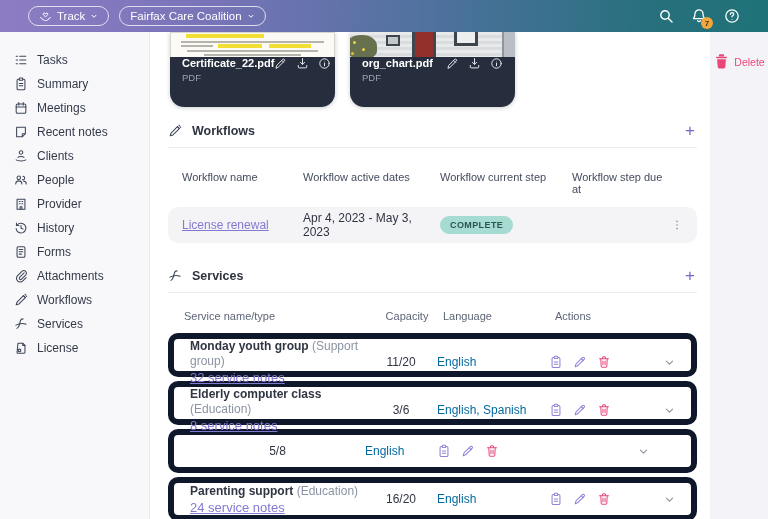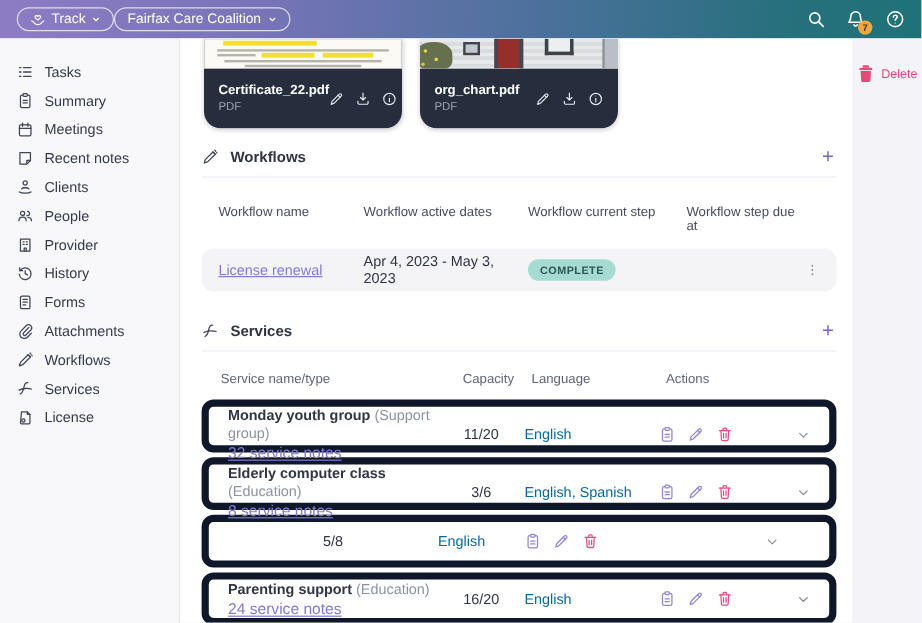--- a/index.html
+++ b/index.html
@@ -1,20 +1,20 @@
 <!DOCTYPE html>
 <html><head>
 <meta charset="utf-8">
 <style>
   *{margin:0;padding:0;box-sizing:border-box}
   html,body{width:768px;height:519px;overflow:hidden;font-family:"Liberation Sans",sans-serif;background:#f4f4f8;color:#2f3542}
   svg{display:block}
 
   
-  .topbar{height:32px;display:flex;align-items:center;gap:0;padding:0 14px;
+  .topbar{height:32px;display:flex;align-items:center;gap:10px;padding:0 28px;
     background:linear-gradient(92deg,#8d7cc3 0%,#7874b8 28%,#49719a 60%,#26707c 86%,#1f7278 100%)}
   .pill{display:flex;align-items:center;gap:5px;border:1px solid rgba(255,255,255,.75);
     border-radius:999px;padding:0 10px;height:20px;color:#fff;font-size:11.5px;cursor:pointer;white-space:nowrap}
   .pill svg{color:#fff}
   .topbar-right{margin-left:auto;display:flex;align-items:center;gap:17px}
   .tb-btn{position:relative;width:16px;height:16px;color:#fff;cursor:pointer}
   .nbadge{position:absolute;right:-6px;bottom:-5px;width:12px;height:12px;border-radius:50%;
     background:#f0a73e;color:#4a3413;font-size:8px;font-weight:bold;display:flex;align-items:center;justify-content:center}
 
   
@@ -33,21 +33,21 @@
   .thumb-cert{background:#fbfaf5;border:1px solid #d8d7cf;border-bottom:none}
   .tl{position:absolute;height:2px;background:#b6b4aa}
   .hl{position:absolute;height:4px;background:#f2df33}
   .thumb-house{background:repeating-linear-gradient(180deg,#e7e9eb 0 3px,#d9dcdf 3px 6px)}
   .bush{position:absolute;left:-5px;top:3px;width:32px;height:24px;background:#66704f;border-radius:50% 45% 35% 50%}
   .bush:after{content:"";position:absolute;left:8px;top:6px;width:3px;height:3px;border-radius:50%;background:#e8d24a;box-shadow:9px 7px 0 #e8d24a,-2px 11px 0 #d8c13e}
   .door{position:absolute;left:62px;top:0;width:24px;height:25px;background:#93302c;border-left:3px solid #41474f;border-right:3px solid #41474f}
   .winL{position:absolute;left:36px;top:3px;width:14px;height:11px;background:#c2c7cc;border:2px solid #3e444c}
   .winR{position:absolute;left:104px;top:0;width:24px;height:14px;background:#eceeef;border:3px solid #3e444c;border-top:none}
   .edgeR{position:absolute;right:0;top:0;width:13px;height:25px;background:#b9bfc4;border-left:2px solid #8e959c}
-  .card-footer{background:#262e3e;height:50px;display:flex;align-items:center;padding:0 12px}
+  .card-footer{background:#262e3e;height:50px;display:flex;padding:0 12px}
   .file-name{color:#fff;font-size:11px;font-weight:bold;line-height:1.2}
   .file-type{color:#9aa2b2;font-size:9.5px;margin-top:2px}
   .card-icons{margin-left:auto;display:flex;gap:9px}
   .card-icons .cic{width:13px;height:13px;color:#e8eaf0;cursor:pointer}
   .card-icons svg{width:13px;height:13px}
 
   
   .section-head{display:flex;align-items:center;margin-top:17px;padding-bottom:9px;border-bottom:1px solid #ececf2}
   .sec-icon{width:14px;height:14px;color:#3d4557;margin-right:10px}
   .sec-icon svg{width:14px;height:14px}

